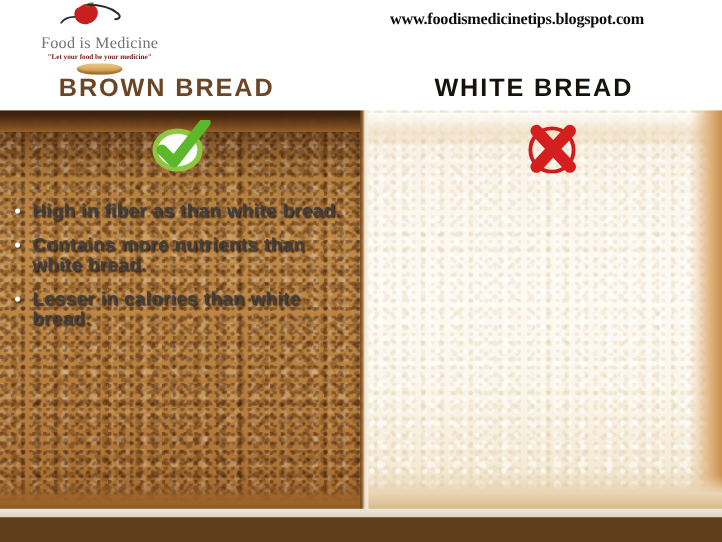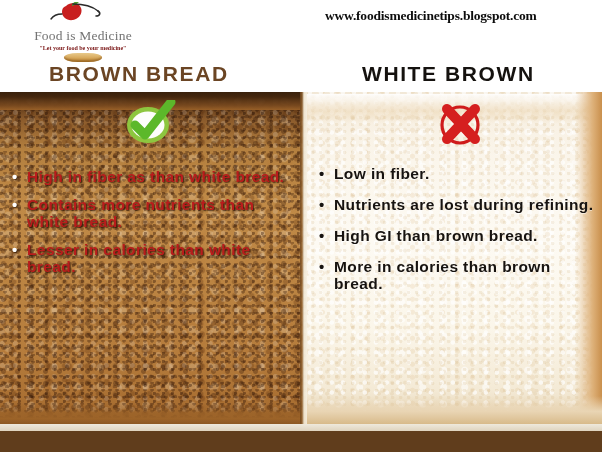--- a/index.html
+++ b/index.html
@@ -163,21 +163,21 @@
     letter-spacing:0.4px;
   }
   .bullets li:before{
     content:"•";
     position:absolute;left:1px;top:0;
     font-size:15px;line-height:17px;
   }
   #list-brown{
     left:11px;top:168px;width:278px;
   }
-  #list-brown li{color:#b91c1c;text-shadow:1px 1px 1.5px rgba(40,18,3,.85);}
+  #list-brown li{color:#404040;text-shadow:1px 1px 1.5px rgba(40,18,3,.85);}
   #list-brown li:before{color:#ffffff;text-shadow:1px 1px 1.5px rgba(40,18,3,.85);}
   #list-white{
     left:318px;top:165px;width:278px;
   }
   #list-white li{color:#171310;margin-bottom:14px;text-shadow:0 1px 0 rgba(255,255,255,.45);}
   #list-white li:before{color:#171310;}
 
   
   .strip-cream{
     position:absolute;left:0;top:424px;width:602px;height:7px;
@@ -224,21 +224,21 @@
       <div class="logo-title">Food is Medicine</div>
       <div class="logo-tag">"Let your food be your medicine"</div>
       <div class="logo-bread"></div>
     </div>
 
     <div class="site-url">www.foodismedicinetips.blogspot.com</div>
   </div>
 
   <div class="title-row">
     <div class="col-title" id="title-brown">BROWN BREAD</div>
-    <div class="col-title" id="title-white">WHITE BROWN</div>
+    <div class="col-title" id="title-white">WHITE BREAD</div>
   </div>
 
   <div class="badge" id="badge-check">
     <svg width="56" height="46" viewBox="0 0 56 46">
       <ellipse cx="27" cy="25" rx="21" ry="18" fill="#8dc63f"></ellipse>
       <ellipse cx="27" cy="25" rx="16.5" ry="13.5" fill="#fdfdfb"></ellipse>
       <path d="M14 25 L24 35 L50 2" stroke="#5cb82a" stroke-width="9" fill="none" stroke-linecap="round" stroke-linejoin="round"></path>
     </svg>
   </div>
 
@@ -249,23 +249,17 @@
       <path d="M43 8 L15 38" stroke="#d51f1f" stroke-width="10" stroke-linecap="round"></path>
     </svg>
   </div>
 
   <ul class="bullets" id="list-brown">
     <li>High in fiber as than white bread.</li>
     <li>Contains more nutrients than white bread.</li>
     <li>Lesser in calories than white bread.</li>
   </ul>
 
-  <ul class="bullets" id="list-white">
-    <li>Low in fiber.</li>
-    <li>Nutrients are lost during refining.</li>
-    <li>High GI than brown bread.</li>
-    <li>More in calories than brown bread.</li>
-  </ul>
 
   <div class="strip-cream"></div>
   <div class="strip-brown"></div>
 
 </div>
 
 </body></html>

